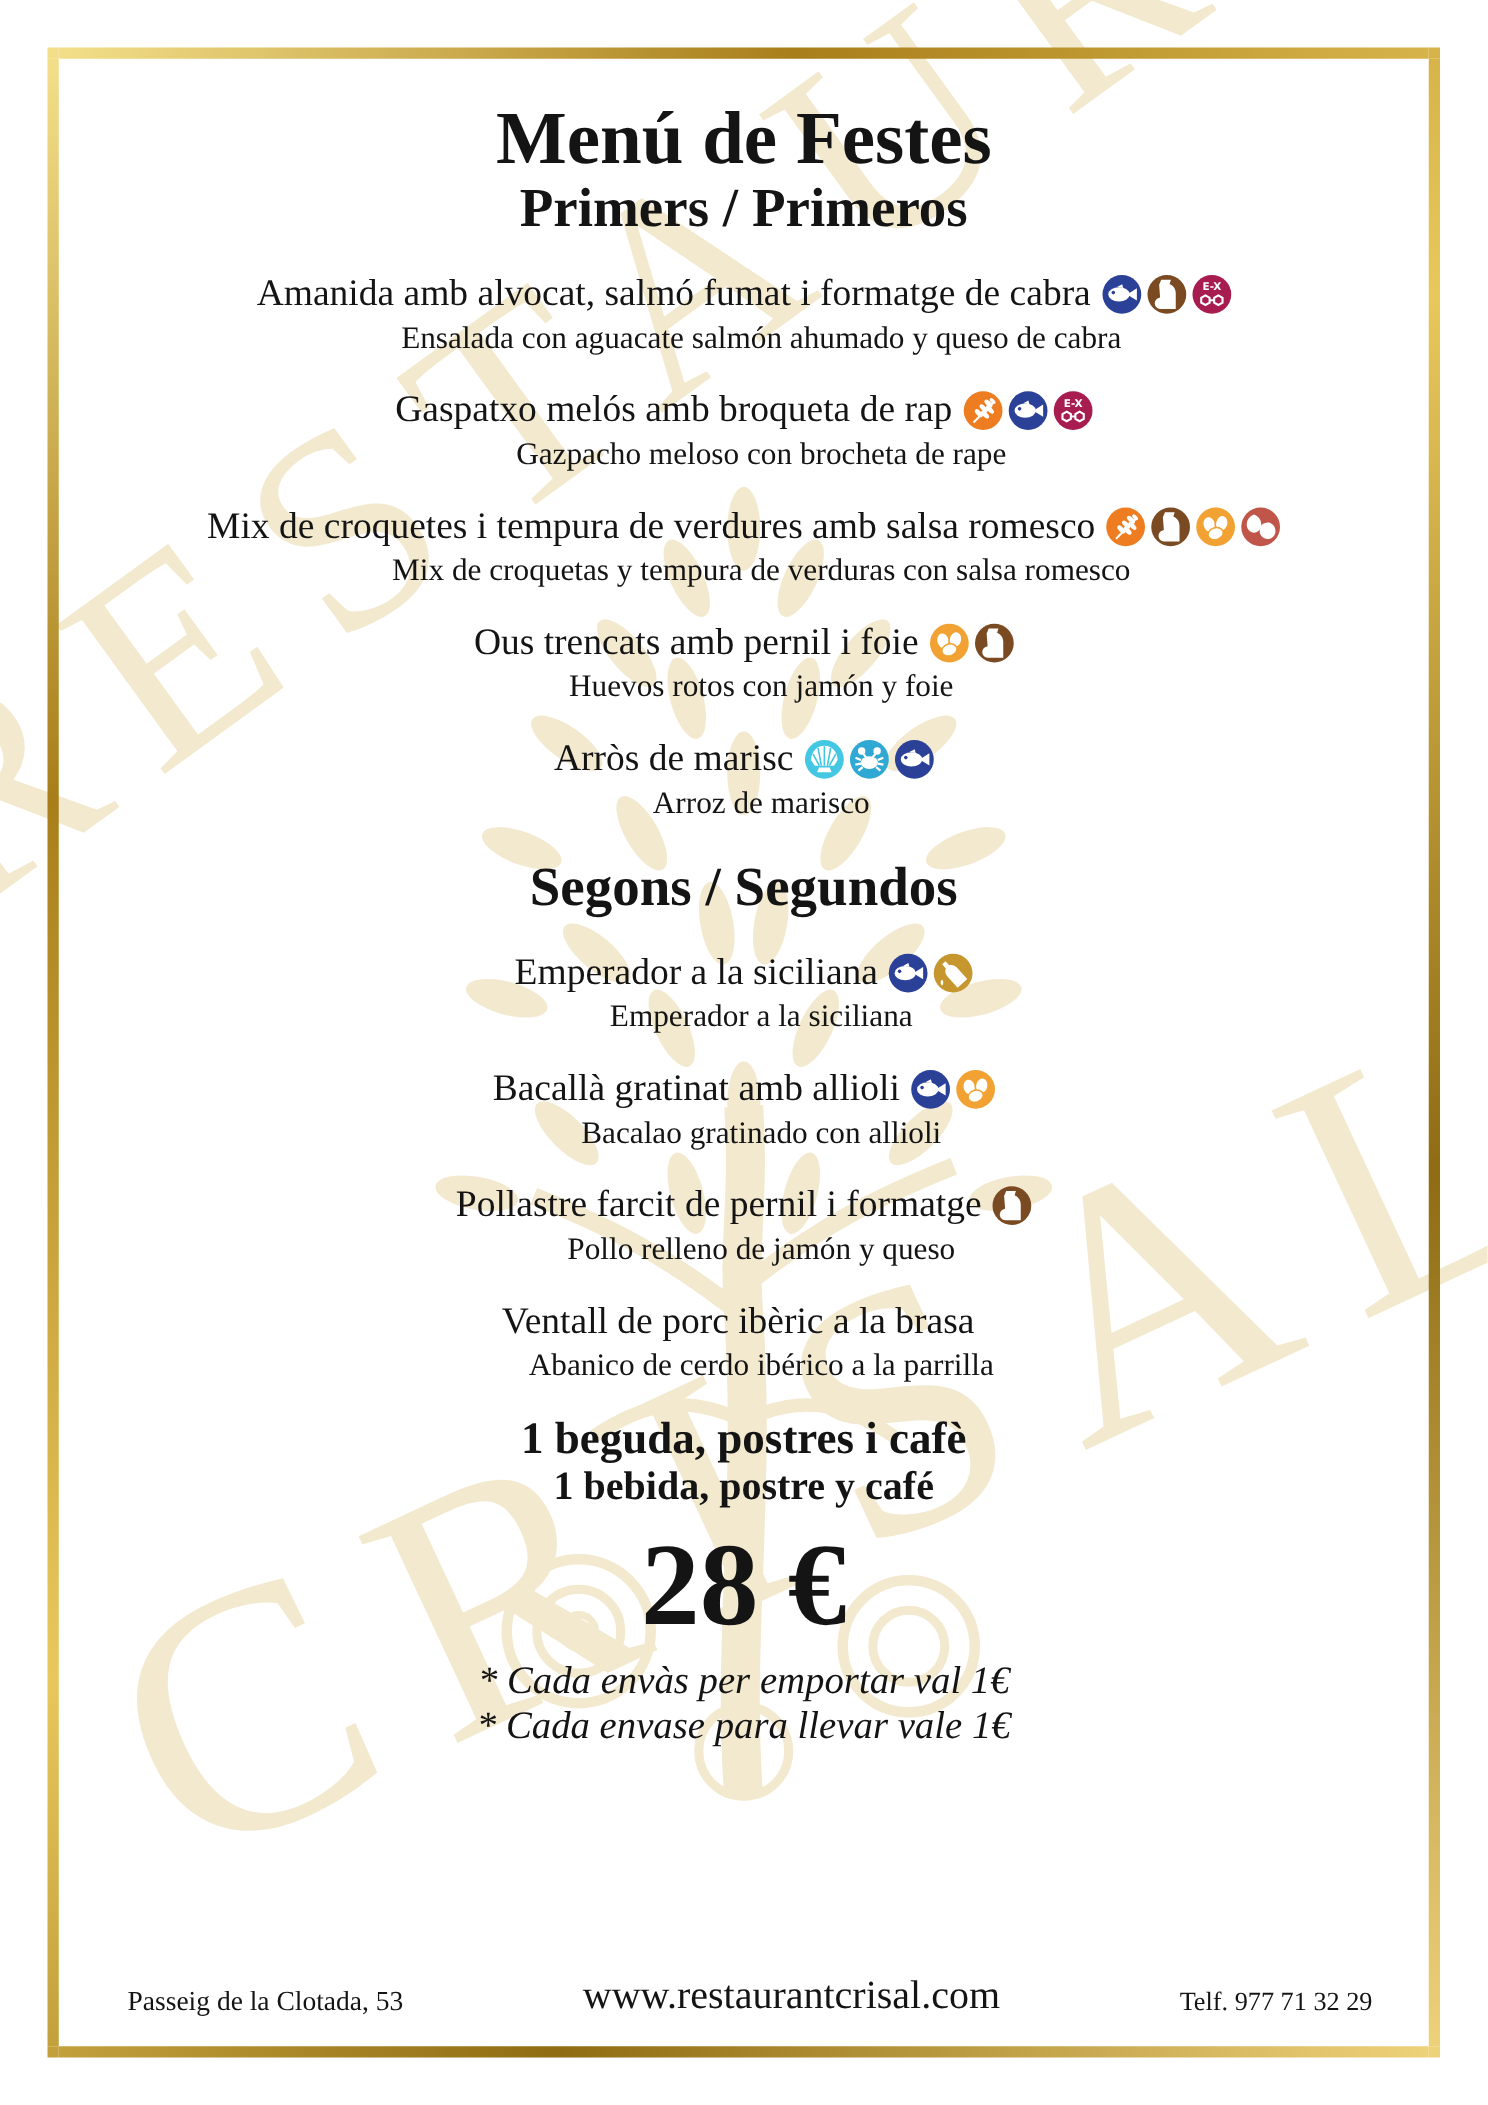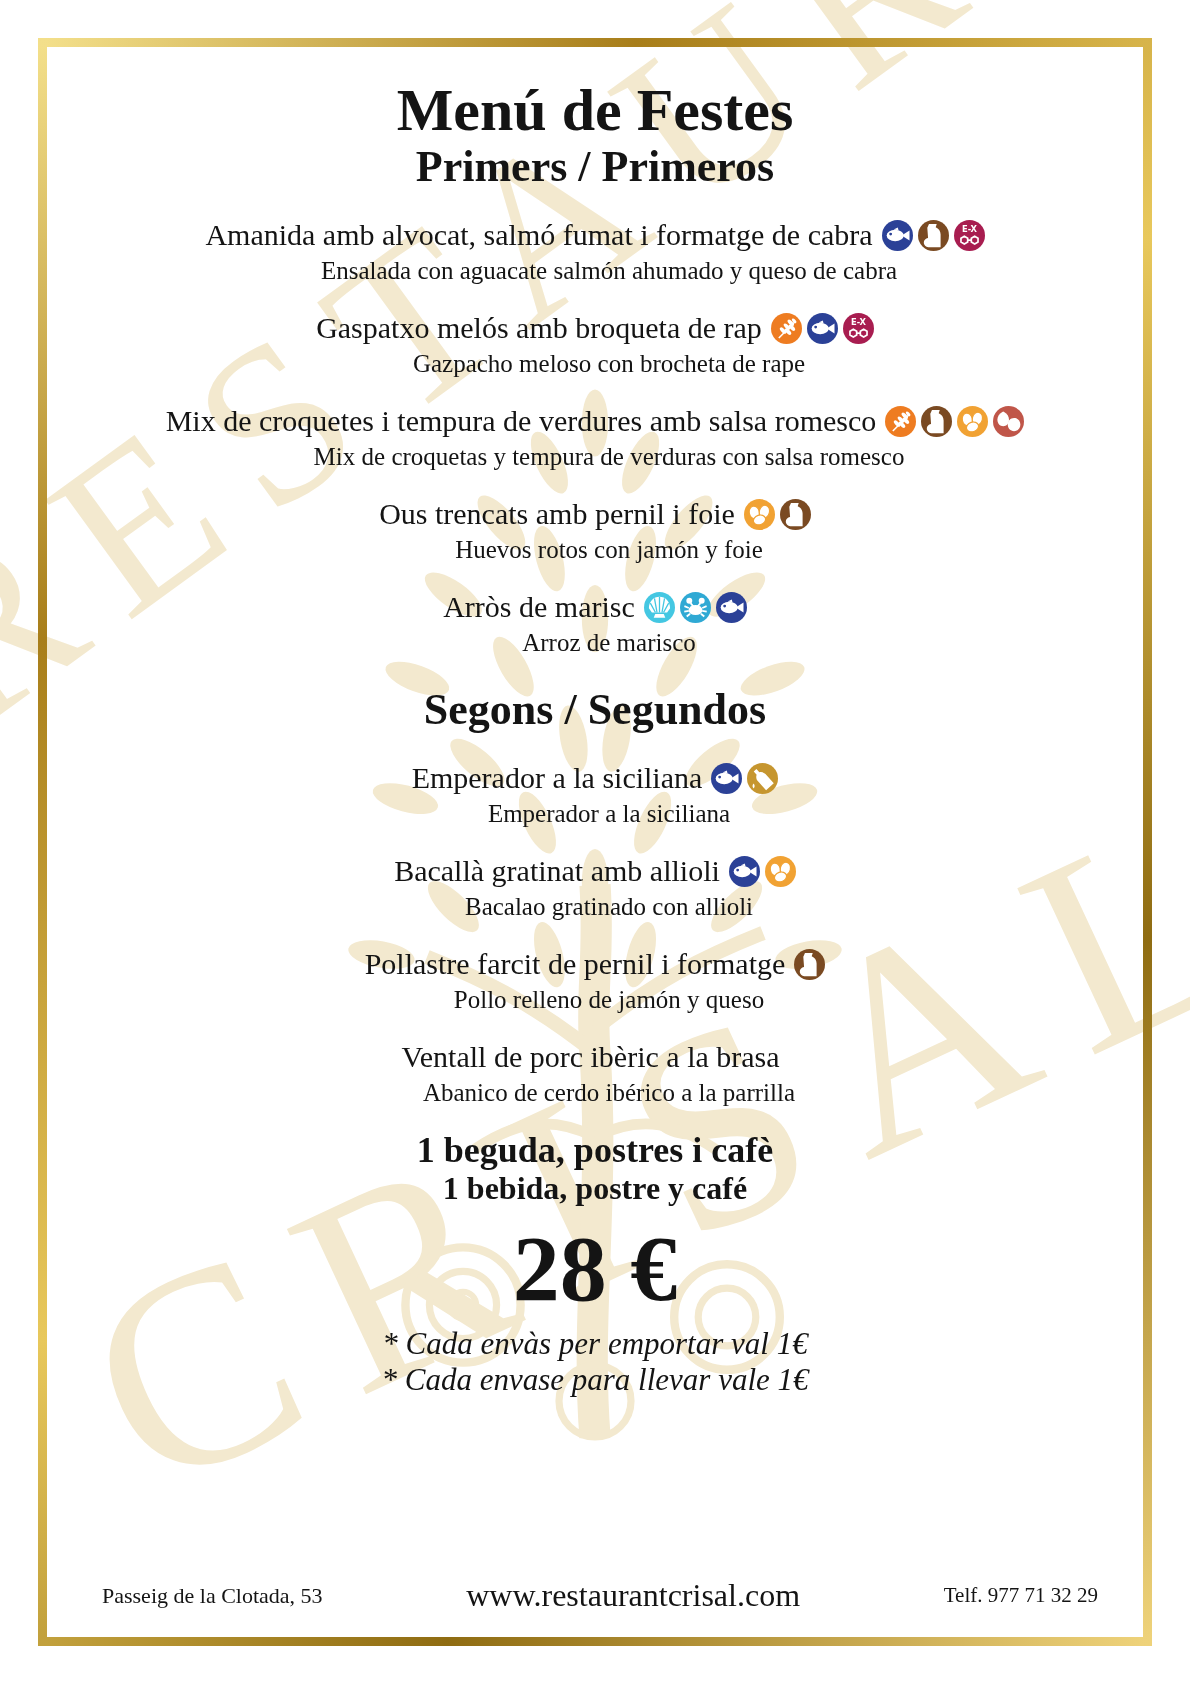--- a/index.html
+++ b/index.html
@@ -33,21 +33,21 @@
   .allergen svg{width:100%;height:100%;display:block;}
   .item-sub{font-size:25px;line-height:31px;padding-left:28px;}
   .includes-1{font-size:36px;font-weight:bold;line-height:40px;margin-top:12px;}
   .includes-2{font-size:32px;font-weight:bold;line-height:36px;}
   .price{font-size:94px;font-weight:bold;line-height:96px;margin-top:14px;}
   .notes{margin-top:10px;}
   .note{font-size:31px;font-style:italic;line-height:36px;}
   
   .footer{
     position:absolute;left:0;right:0;bottom:70px;z-index:2;
-    display:flex;justify-content:space-between;align-items:center;
+    display:flex;justify-content:space-between;align-items:flex-end;
     padding:0 92px 0 102px;
   }
   .footer-address{font-size:22px;}
   .footer-website{font-size:32px;}
   .footer-phone{font-size:21px;}
 </style>
 </head>
 <body>
 
 <div class="wm wm-restaurant">RESTAURANT</div>

